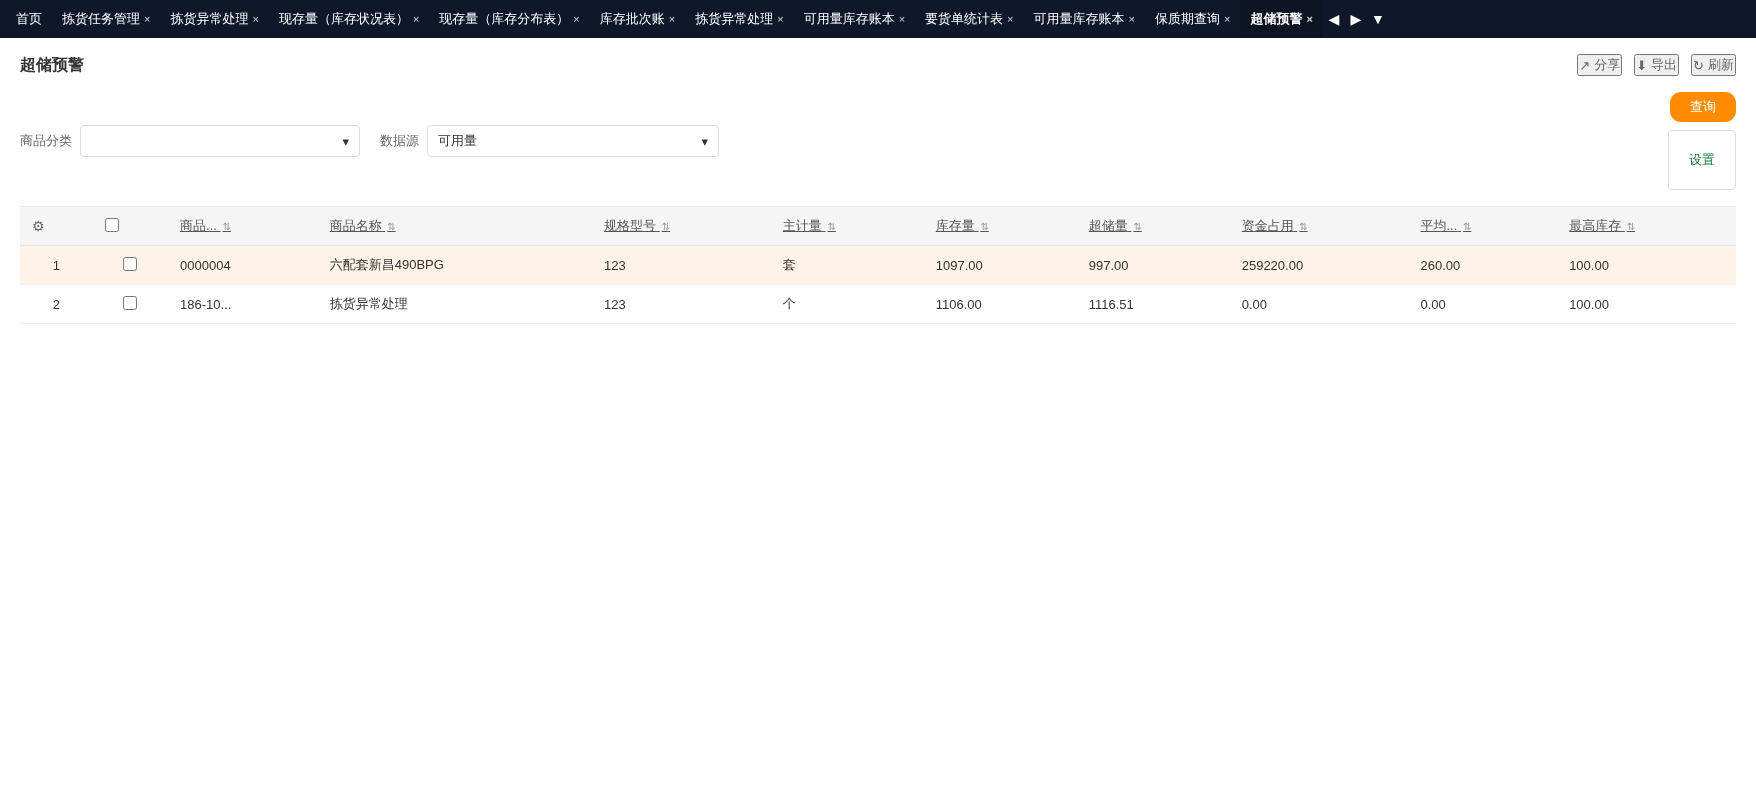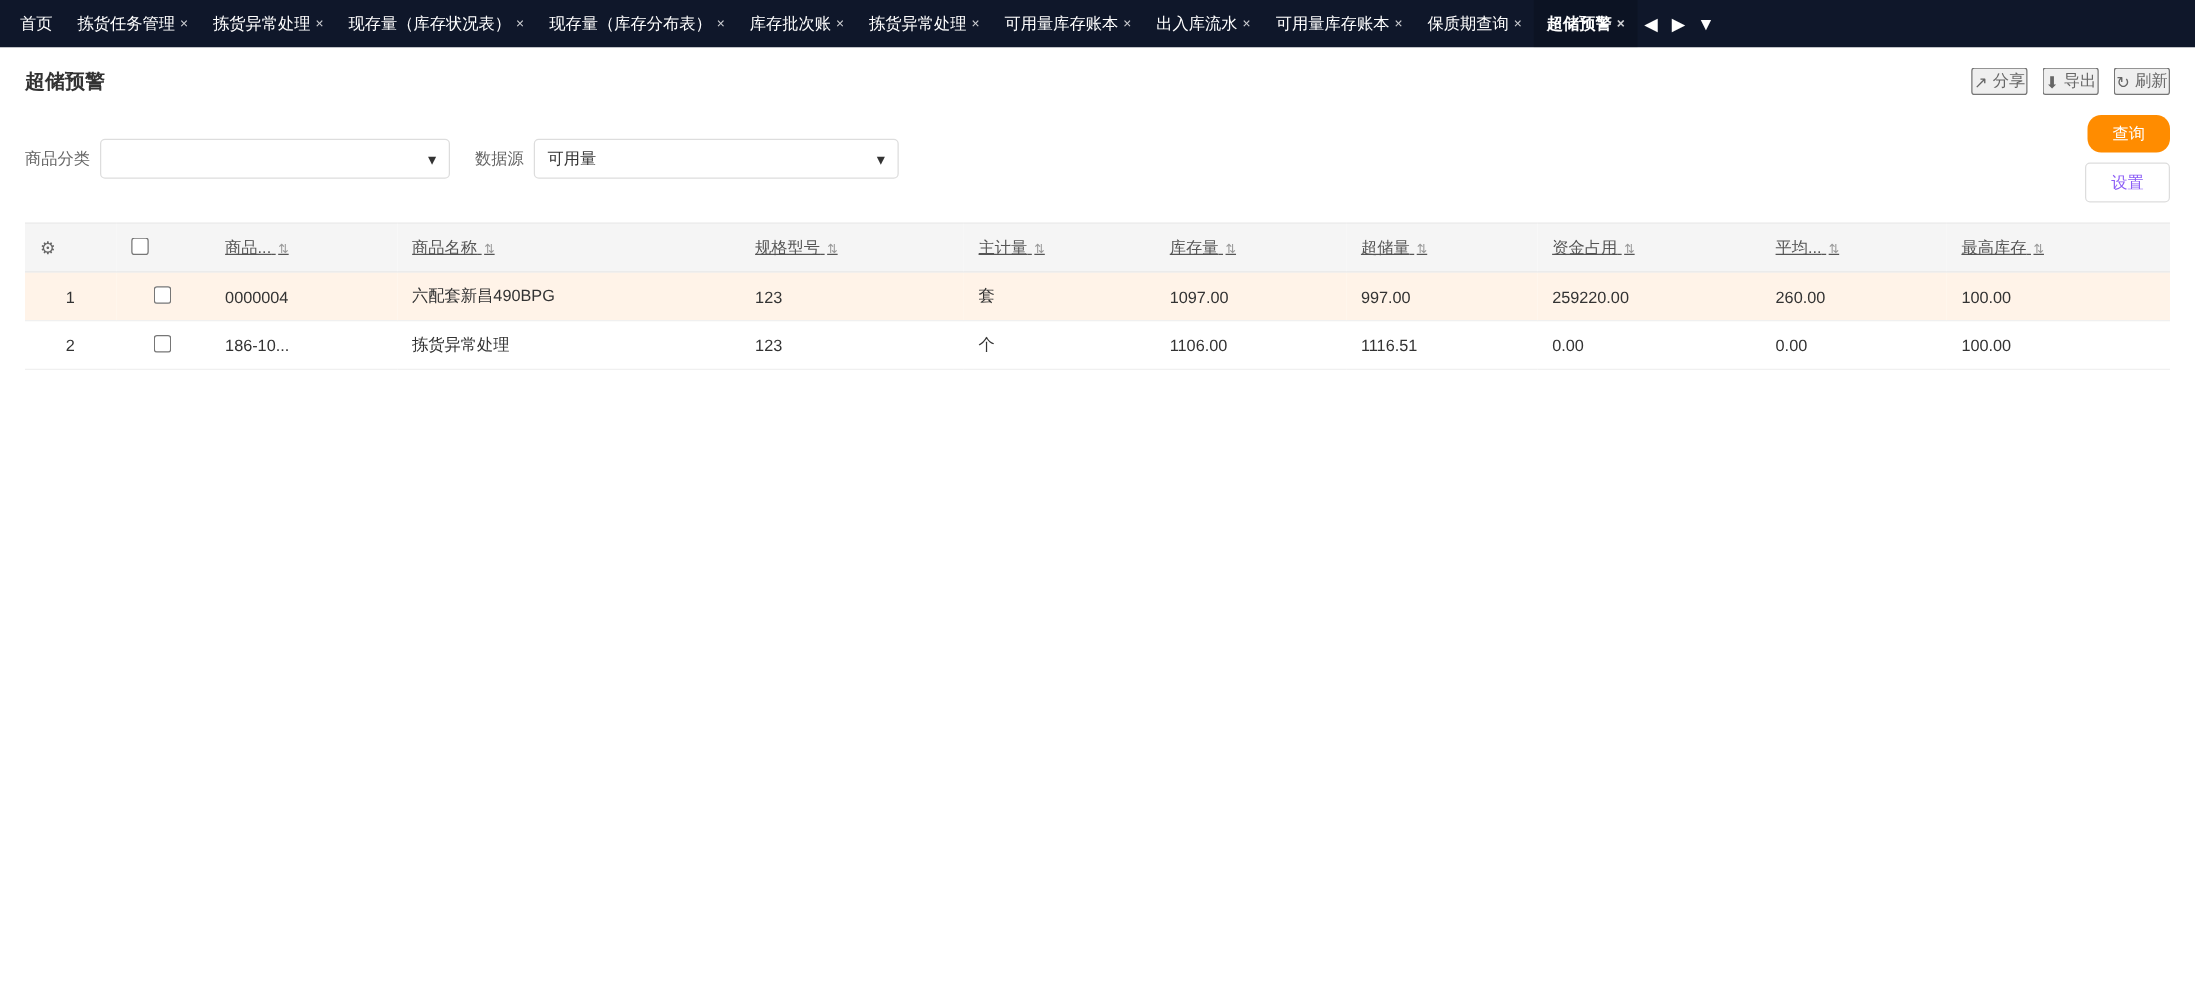--- a/index.html
+++ b/index.html
@@ -114,24 +114,24 @@
       background: #ff8c00;
       color: #fff;
       border: none;
       border-radius: 11px;
       padding: 6px 20px;
       cursor: pointer;
       font-size: 13px;
     }
     .btn-settings {
       background: #fff;
-      color: #8b5cf6;
+      color: #15803d;
       border: 1px solid #ddd;
       border-radius: 4px;
-      padding: 6px 20px;
+      padding: 20px 20px;
       cursor: pointer;
       font-size: 13px;
     }
 
     
     .data-table {
       width: 100%;
       border-collapse: collapse;
       font-size: 13px;
     }
@@ -195,21 +195,21 @@
   </span>
   <span class="nav-item">
     <span>拣货异常处理</span>
     <span class="nav-close">×</span>
   </span>
   <span class="nav-item">
     <span>可用量库存账本</span>
     <span class="nav-close">×</span>
   </span>
   <span class="nav-item">
-    <span>出入库流水</span>
+    <span>要货单统计表</span>
     <span class="nav-close">×</span>
   </span>
   <span class="nav-item">
     <span>可用量库存账本</span>
     <span class="nav-close">×</span>
   </span>
   <span class="nav-item">
     <span>保质期查询</span>
     <span class="nav-close">×</span>
   </span>

